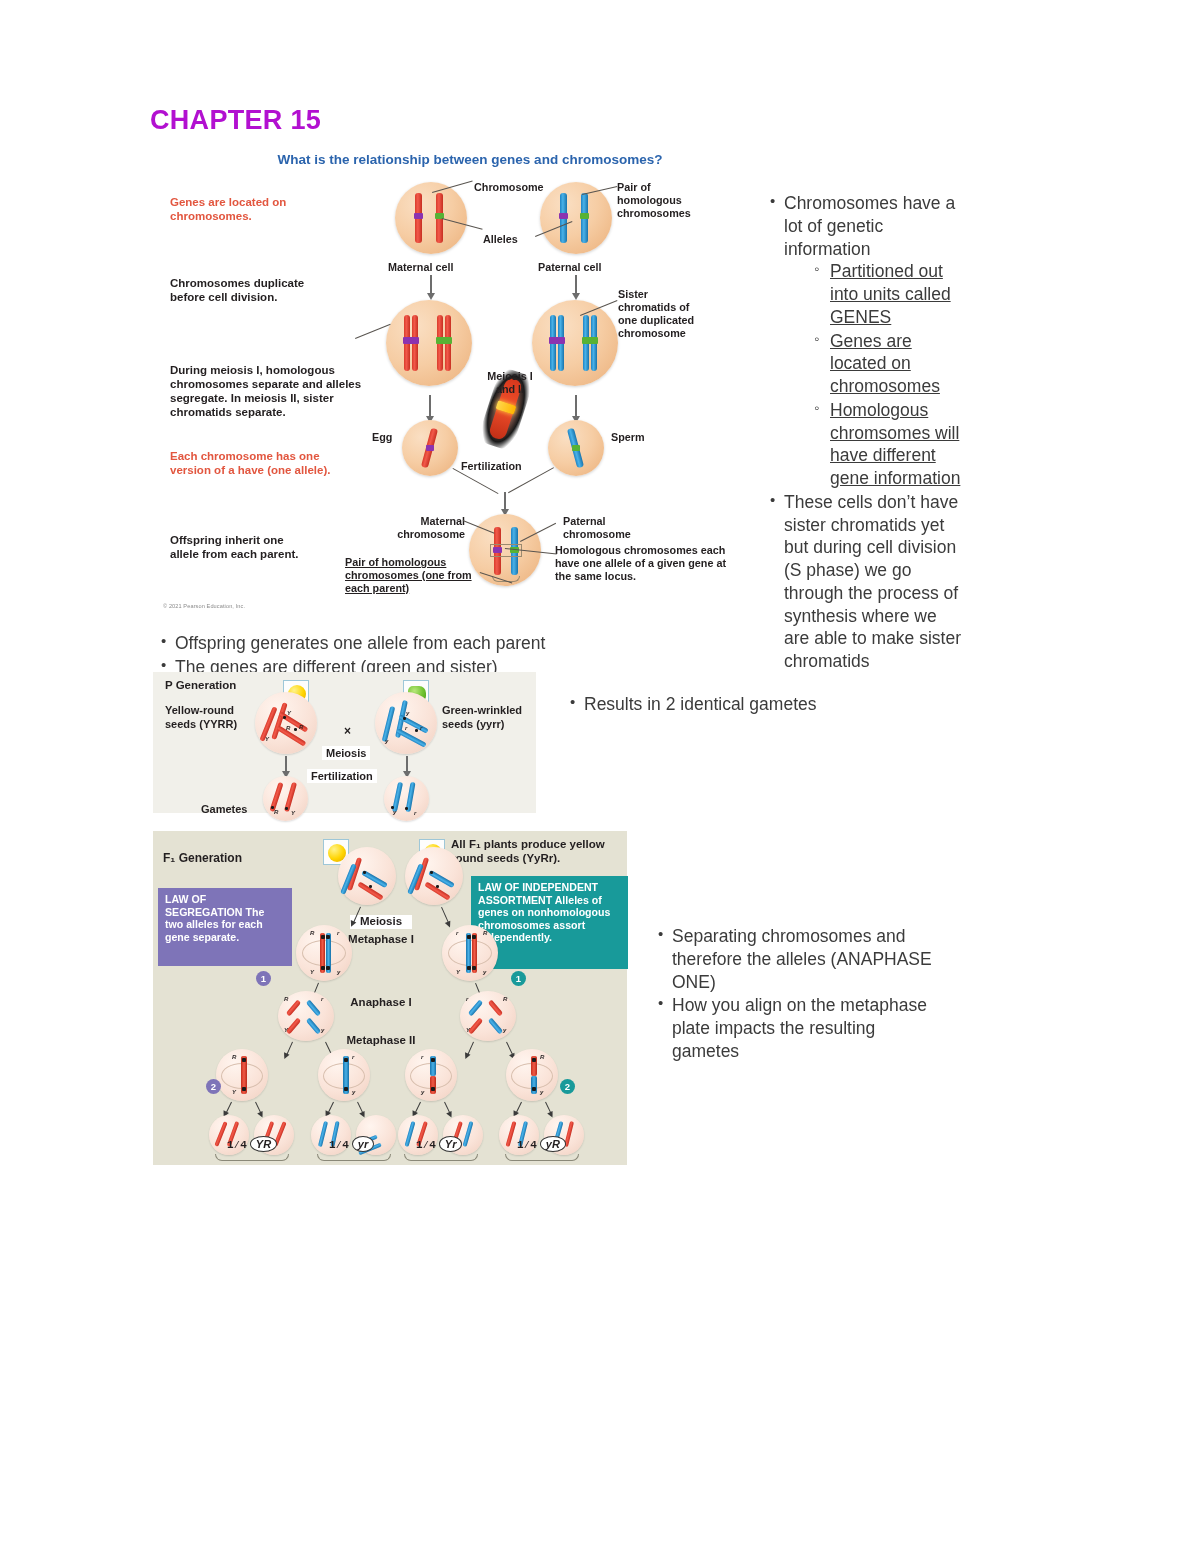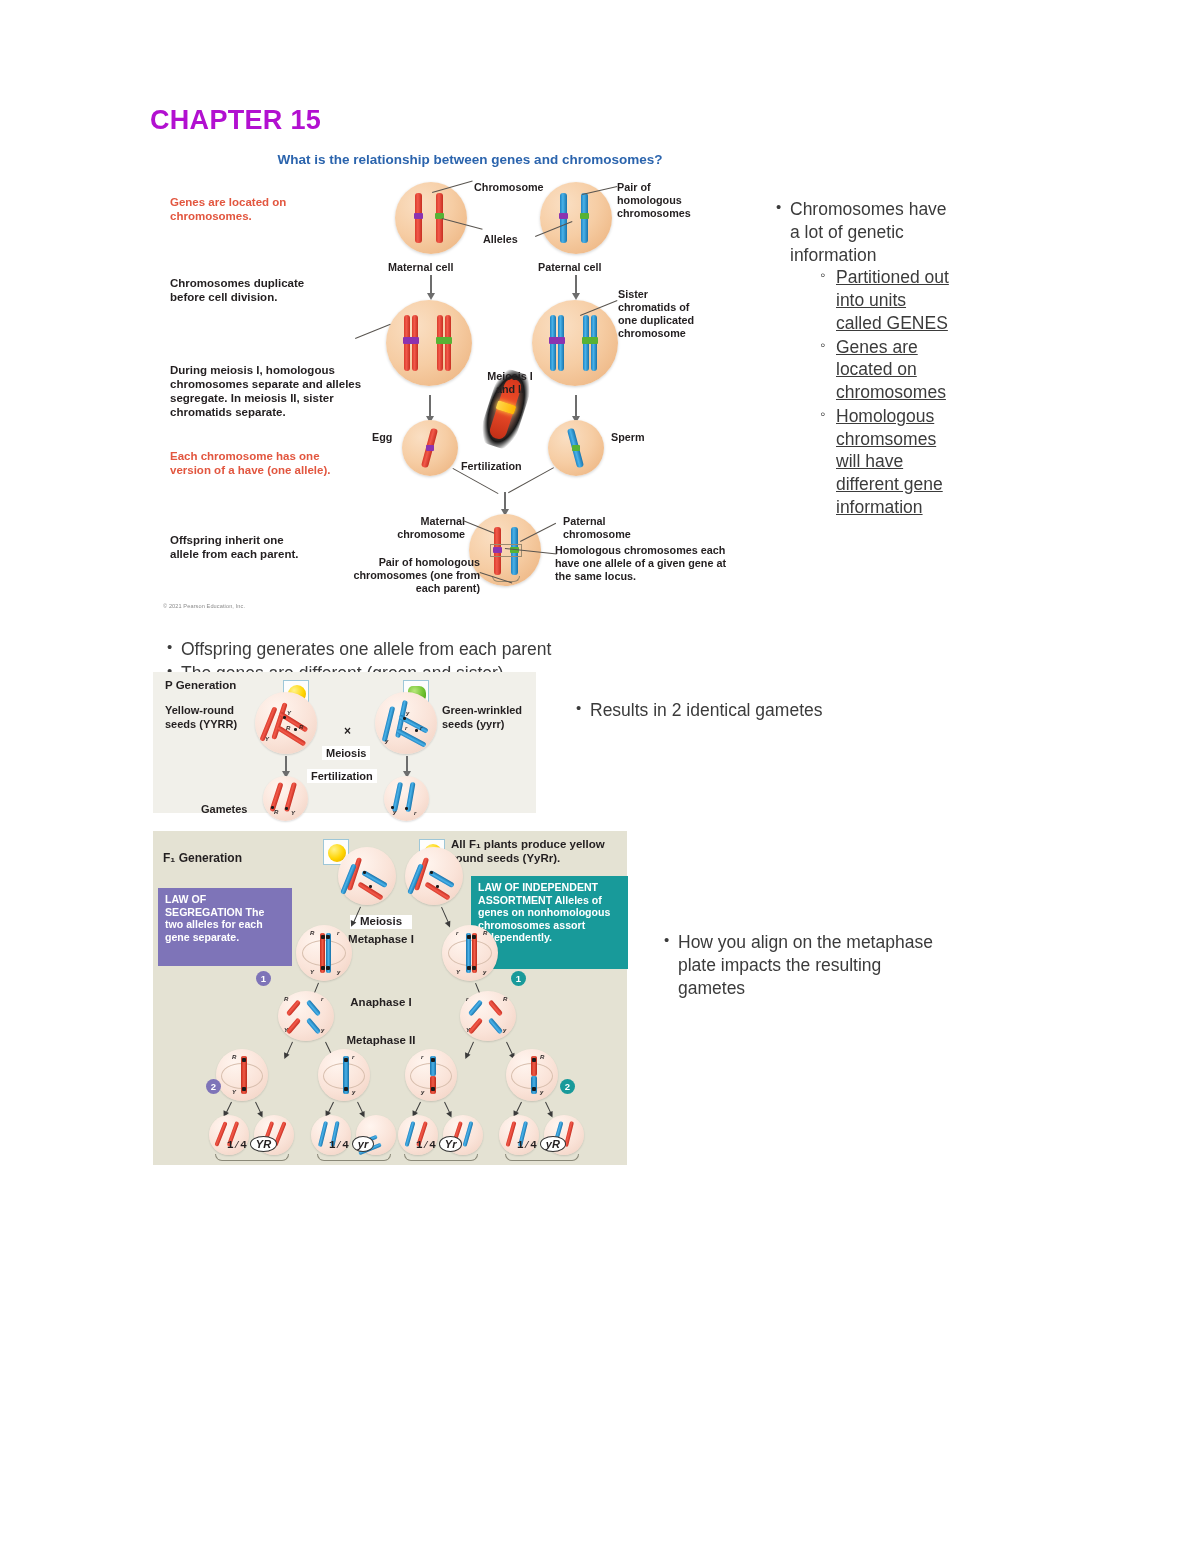--- a/index.html
+++ b/index.html
@@ -72,21 +72,21 @@
     background:linear-gradient(90deg,#ffd84d,#ffb400);
     box-shadow:0 0 5px #ffcf3f;
   }
   #copyright{
     position:absolute; left:13px; top:455px;
     font-size:5.6px; color:#8b8b8b; letter-spacing:.1px;
   }
 
   
   .notes{ position:absolute; font-size:17.5px; line-height:1.3; color:#3b3b3b; }
-  .notes ul{ list-style:none; margin:16px; padding:0; }
+  .notes ul{ list-style:none; margin:10px; padding:0; }
   .notes li{ position:relative; padding-left:17px; margin:0 0 1px 0; }
   .notes li:before{
     content:"\2022"; position:absolute; left:3px; top:-1px; font-size:15px; color:#3b3b3b;
   }
   .notes ul.sub{ margin:0 0 0 30px; }
   .notes ul.sub > li:before{
     content:"\25E6"; font-size:15px; left:0px; top:-1px;
   }
   .notes ul.sub > li{ padding-left:16px;text-decoration:underline; }
 
@@ -260,41 +260,42 @@
     <div class="chr red" style="left:25px; top:13px; width:7px; height:48px;"></div>
     <div class="allele purple" style="left:24px; top:33px; width:9px; height:6px;"></div>
     <div class="chr blue" style="left:42px; top:13px; width:7px; height:48px;"></div>
     <div class="allele green" style="left:41px; top:33px; width:9px; height:6px;"></div>
     <div style="position:absolute; left:21px; top:30px; width:32px; height:13px; border:1px solid #9b8a6f;"></div>
     <div style="position:absolute; left:23px; top:62px; width:28px; height:6px; border:1px solid #9b8a6f; border-top:none; border-radius:0 0 6px 6px;"></div>
   </div>
 
   <div class="lbl" style="left:240px; top:367px; width:75px; text-align:right;">Maternal chromosome</div>
   <div class="lbl" style="left:413px; top:367px; width:80px;">Paternal chromosome</div>
-  <div class="lbl" style="left:195px; top:408px; width:135px; text-align:right;">Pair of homologous chromosomes (one from each parent)</div>
+  <div class="lbl" style="left:195px; top:408px; width:135px; text-align:left;text-decoration:underline;">Pair of homologous chromosomes (one from each parent)</div>
   <div class="lbl" style="left:405px; top:396px; width:180px;">Homologous chromosomes each have one allele of a given gene at the same locus.</div>
 
   <div class="leader" style="left:313px; top:372px; width:34px; transform:rotate(22deg);"></div>
   <div class="leader" style="left:370px; top:393px; width:40px; transform:rotate(-27deg);"></div>
   <div class="leader" style="left:355px; top:400px; width:52px; transform:rotate(6deg);"></div>
   <div class="leader" style="left:330px; top:424px; width:34px; transform:rotate(18deg);"></div>
 
   <div id="copyright">© 2021 Pearson Education, Inc.</div>
 </div>
 
 <div class="notes" id="notes-right-top" style="left:757px; top:182px; width:215px;">
   <ul>
     <li>
       <span>Chromosomes have a lot of genetic information</span>
       <ul class="sub">
         <li>Partitioned out into units called GENES</li>
         <li>Genes are located on chromosomes</li>
         <li>Homologous chromsomes will have different gene information</li>
       </ul>
     </li>
+    <li>These cells don’t have sister chromatids yet but during cell division (S phase) we go through the process of synthesis where we are able to make sister chromatids</li>
   </ul>
 </div>
 
 <div class="notes" id="notes-middle" style="left:148px; top:622px; width:560px;">
   <ul>
     <li>Offspring generates one allele from each parent</li>
     <li>The genes are different (green and sister)</li>
   </ul>
 </div>
 
@@ -563,15 +564,16 @@
   <div class="gamete-label" style="left:263px; top:305px;">
     <span class="frac">1⁄4</span><span class="gpill">Yr</span>
   </div>
   <div class="gamete-label" style="left:364px; top:305px;">
     <span class="frac">1⁄4</span><span class="gpill">yR</span>
   </div>
 </div>
 
 <div class="notes" id="notes-f1" style="left:645px; top:915px; width:310px;">
   <ul>
+    <li>Separating chromosomes and therefore the alleles (ANAPHASE ONE)</li>
     <li>How you align on the metaphase plate impacts the resulting gametes</li>
   </ul>
 </div>
 
 </body></html>

